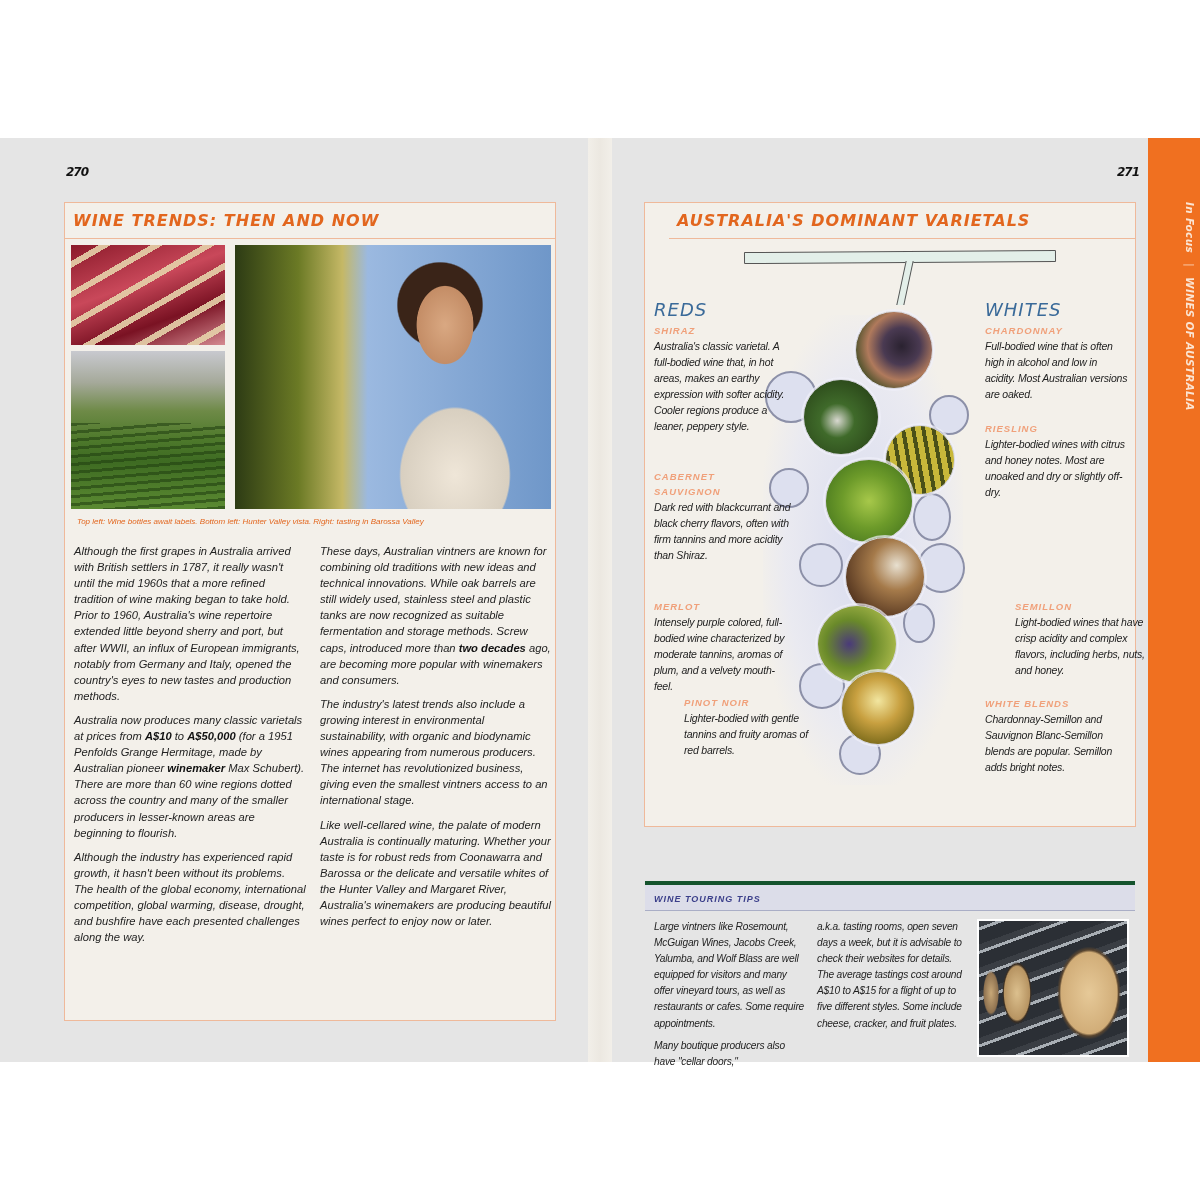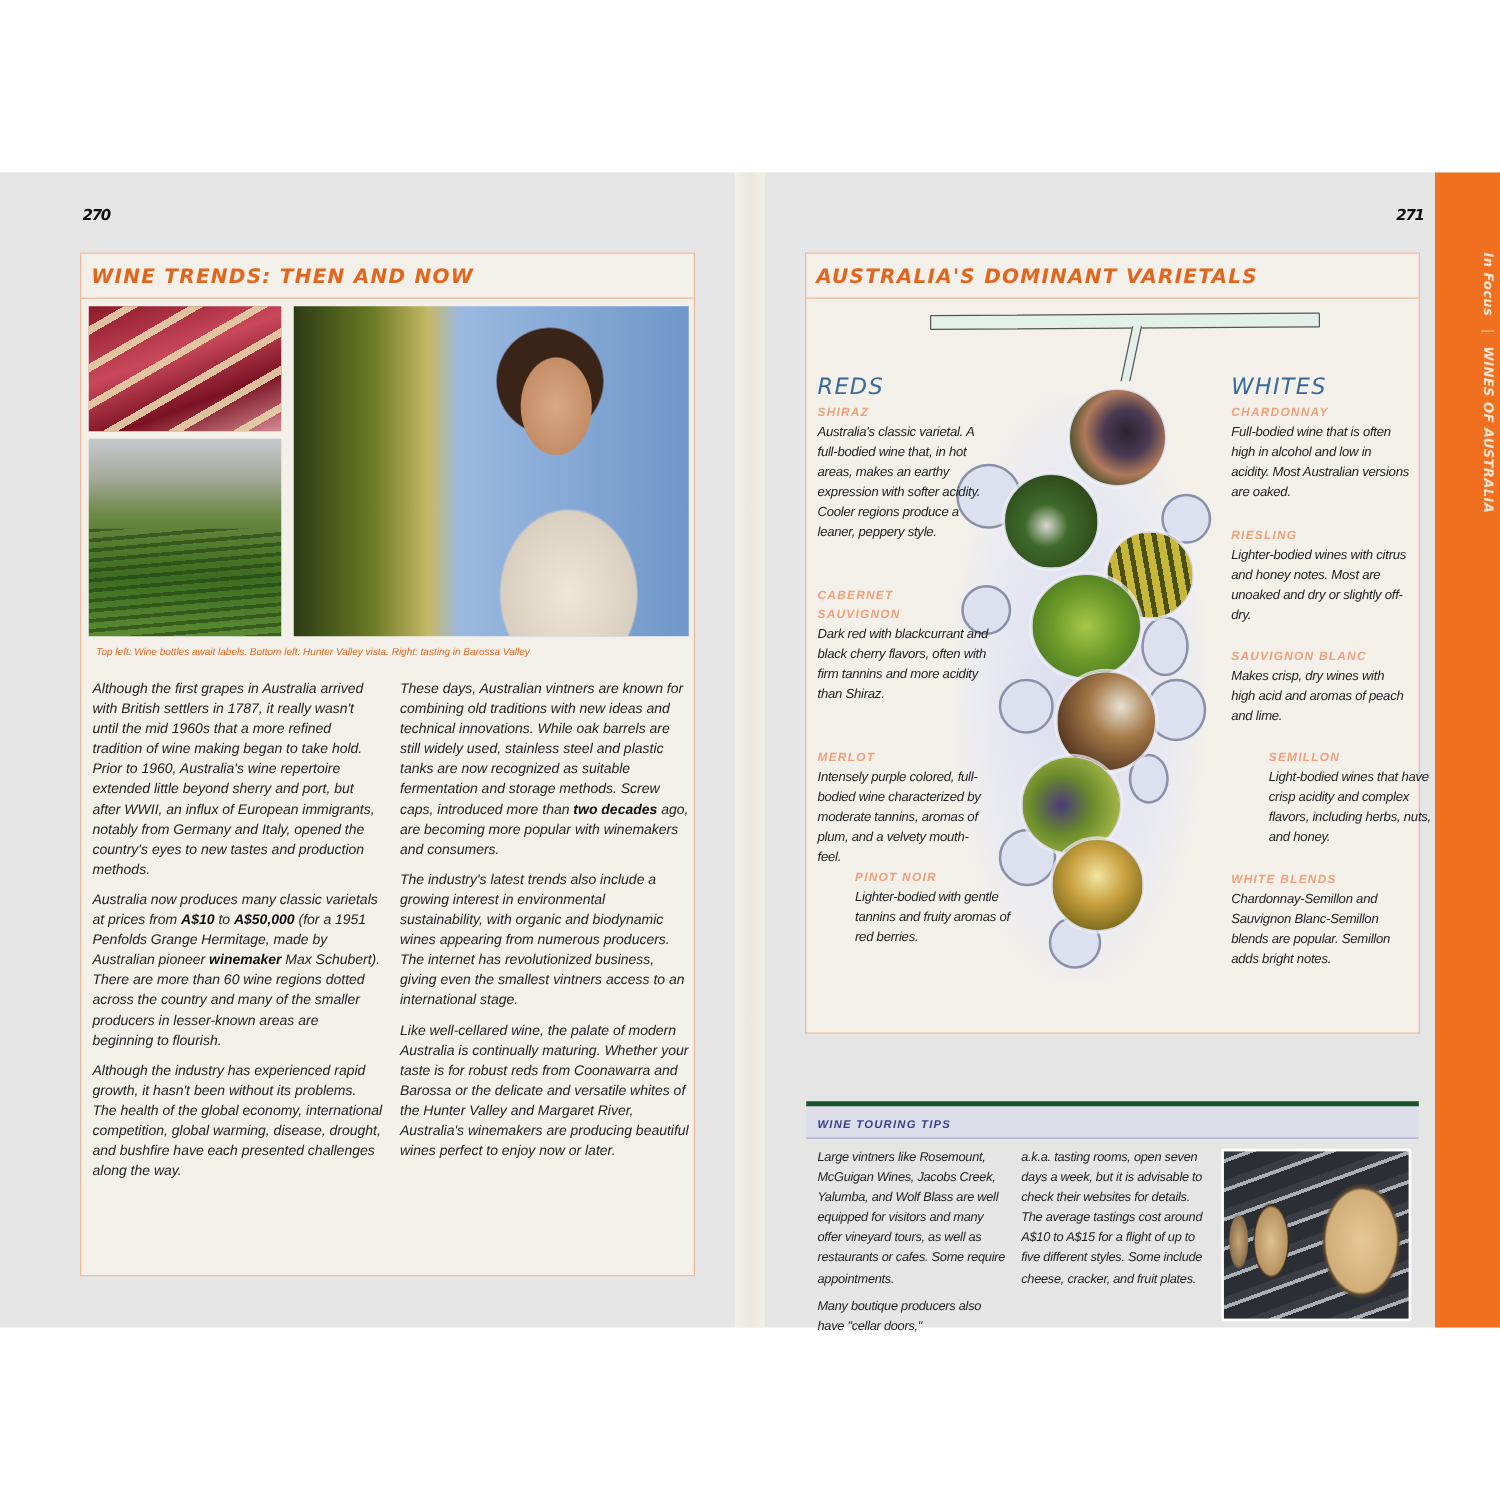--- a/index.html
+++ b/index.html
@@ -39,21 +39,21 @@
       linear-gradient(90deg, #2d3b14 0%, #6b7a25 20%, #c5b866 34%, #9bb9e0 42%, #6f97c9 100%); }
   .caption { position: absolute; left: 12px; top: 314px; font-size: 8px; color: #e2661e; white-space: nowrap; }
 
   .col { position: absolute; font-size: 11.2px; line-height: 16.1px; color: #222; }
   .col p { margin-bottom: 8px; }
   .col b { font-weight: bold; color: #111; }
   .col-l1 { left: 9px; top: 340px; width: 232px; }
   .col-l2 { left: 255px; top: 340px; width: 232px; }
 
   
-  .right-box { left: 644px; top: 64px; width: 492px; height: 625px; }
+  .right-box { left: 644px; top: 64px; width: 492px; height: 625px; padding-left: 24px; }
   .vine-bar { position: absolute; left: 99px; top: 48px; width: 312px; height: 12px;
               background: #e3efe9; border: 1px solid #555; border-radius: 1px; transform: rotate(-0.4deg); }
   .vine-stem { position: absolute; left: 256px; top: 58px; width: 8px; height: 44px;
                background: #e3efe9; border-left: 1px solid #555; border-right: 1px solid #555; transform: skew(-12deg); }
 
   .sec-head { position: absolute; font-family: "DejaVu Sans", sans-serif; font-size: 18px; color: #3a6a99; letter-spacing: 1px; }
   .reds-head { left: 9px; top: 96px; }
   .whites-head { left: 340px; top: 96px; }
 
   .varietal { position: absolute; width: 145px; }
@@ -155,34 +155,30 @@
     <div class="varietal" style="left:9px;top:266px;width:148px;">
       <div class="v-name" style="width:80px;">Cabernet Sauvignon</div>
       <div class="v-desc">Dark red with blackcurrant and black cherry flavors, often with firm tannins and more acidity than Shiraz.</div>
     </div>
     <div class="varietal" style="left:9px;top:396px;width:138px;">
       <div class="v-name">Merlot</div>
       <div class="v-desc">Intensely purple colored, full-bodied wine characterized by moderate tannins, aromas of plum, and a velvety mouth-feel.</div>
     </div>
     <div class="varietal" style="left:9px;top:492px;width:140px;margin-left:30px;">
       <div class="v-name">Pinot Noir</div>
-      <div class="v-desc">Lighter-bodied with gentle tannins and fruity aromas of red berries.</div>
+      <div class="v-desc">Lighter-bodied with gentle tannins and fruity aromas of red barrels.</div>
     </div>
 
     <div class="varietal" style="left:340px;top:218px;width:144px;">
       <div class="v-name">Riesling</div>
       <div class="v-desc">Lighter-bodied wines with citrus and honey notes. Most are unoaked and dry or slightly off-dry.</div>
     </div>
     <div class="varietal" style="left:340px;top:120px;width:144px;">
       <div class="v-name">Chardonnay</div>
       <div class="v-desc">Full-bodied wine that is often high in alcohol and low in acidity. Most Australian versions are oaked.</div>
-    </div>
-    <div class="varietal" style="left:340px;top:315px;width:144px;">
-      <div class="v-name">Sauvignon Blanc</div>
-      <div class="v-desc">Makes crisp, dry wines with high acid and aromas of peach and lime.</div>
     </div>
     <div class="varietal" style="left:340px;top:396px;width:144px;margin-left:30px;">
       <div class="v-name">Semillon</div>
       <div class="v-desc">Light-bodied wines that have crisp acidity and complex flavors, including herbs, nuts, and honey.</div>
     </div>
     <div class="varietal" style="left:340px;top:493px;width:144px;">
       <div class="v-name">White Blends</div>
       <div class="v-desc">Chardonnay-Semillon and Sauvignon Blanc-Semillon blends are popular. Semillon adds bright notes.</div>
     </div>
 

